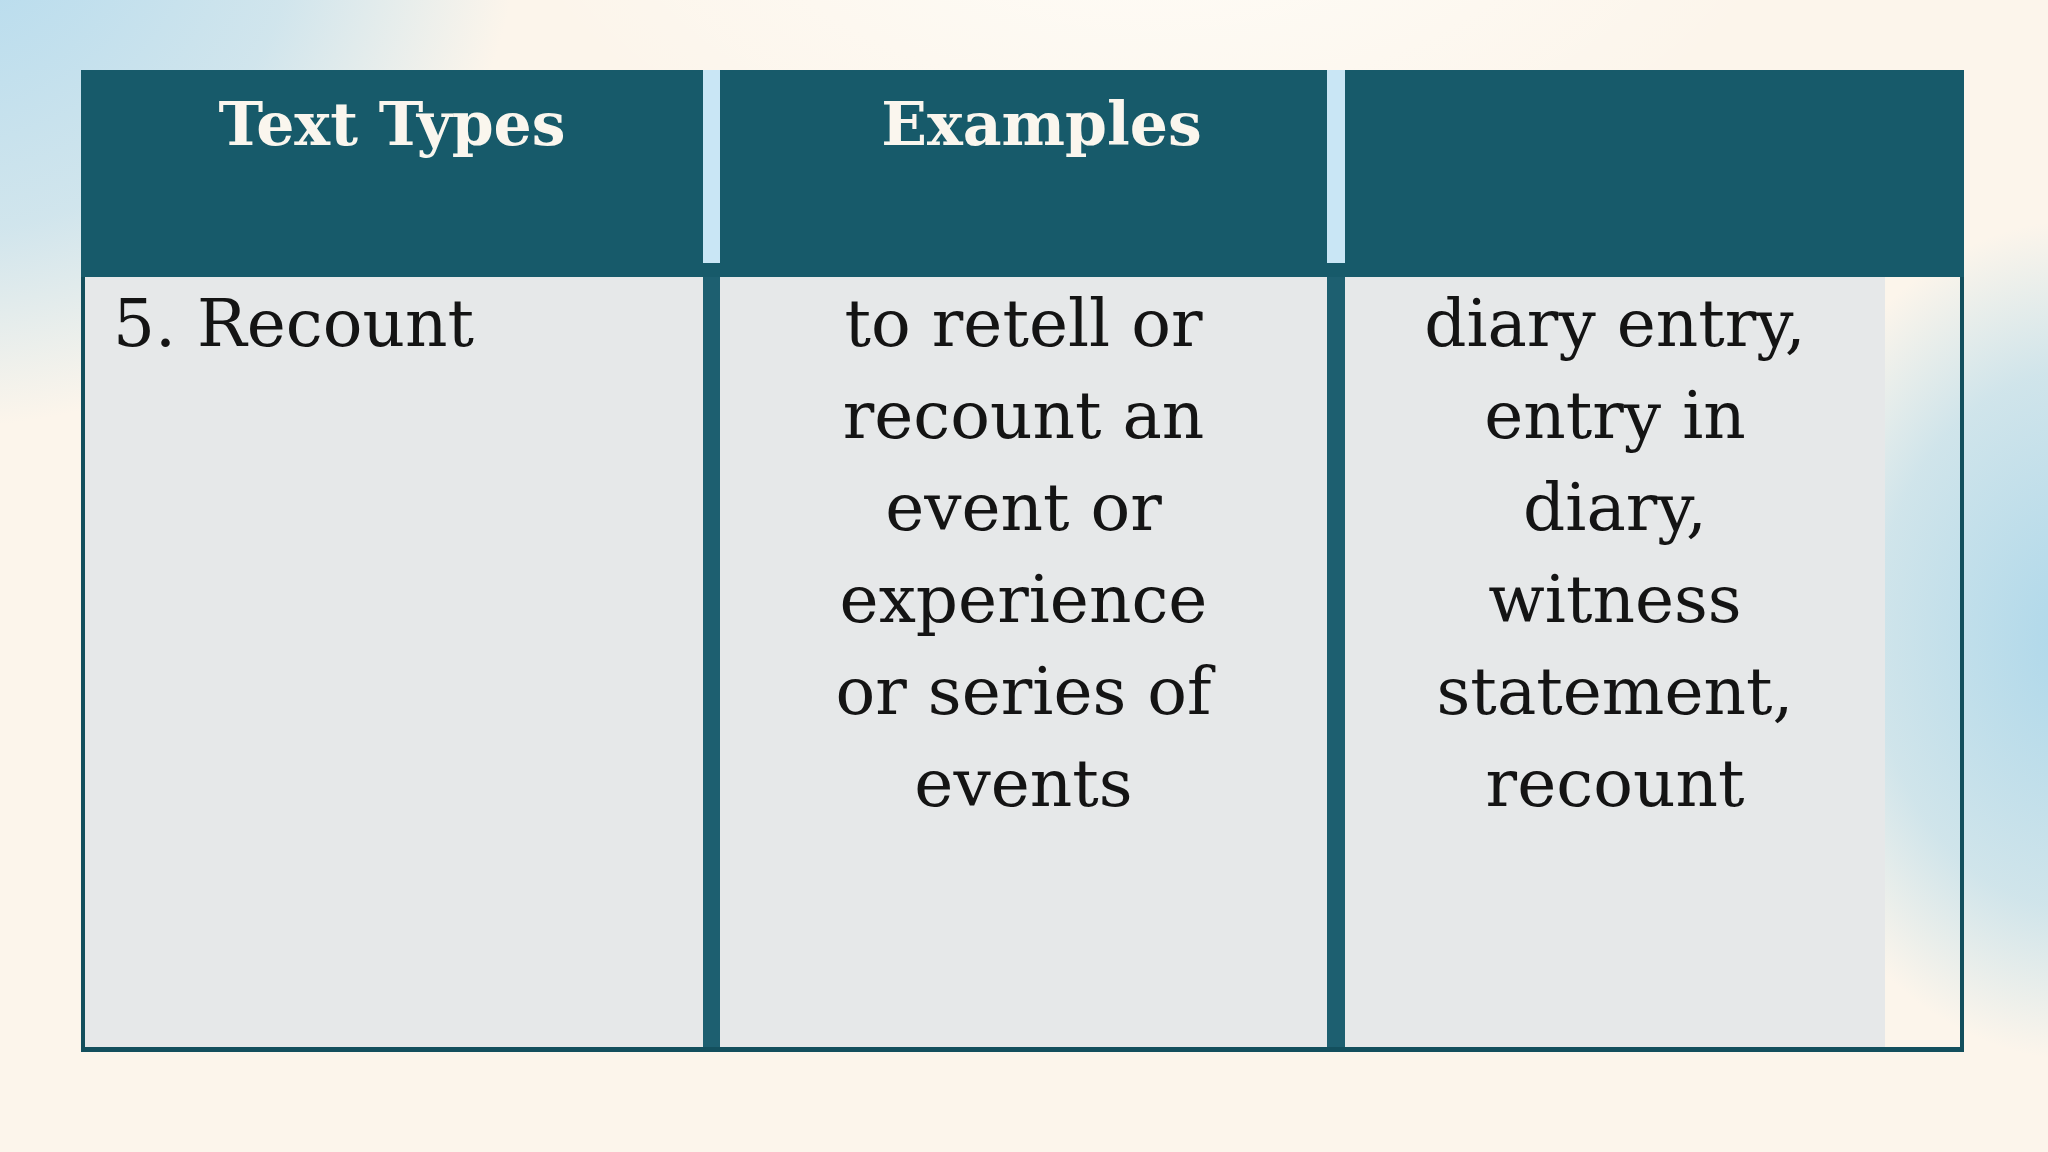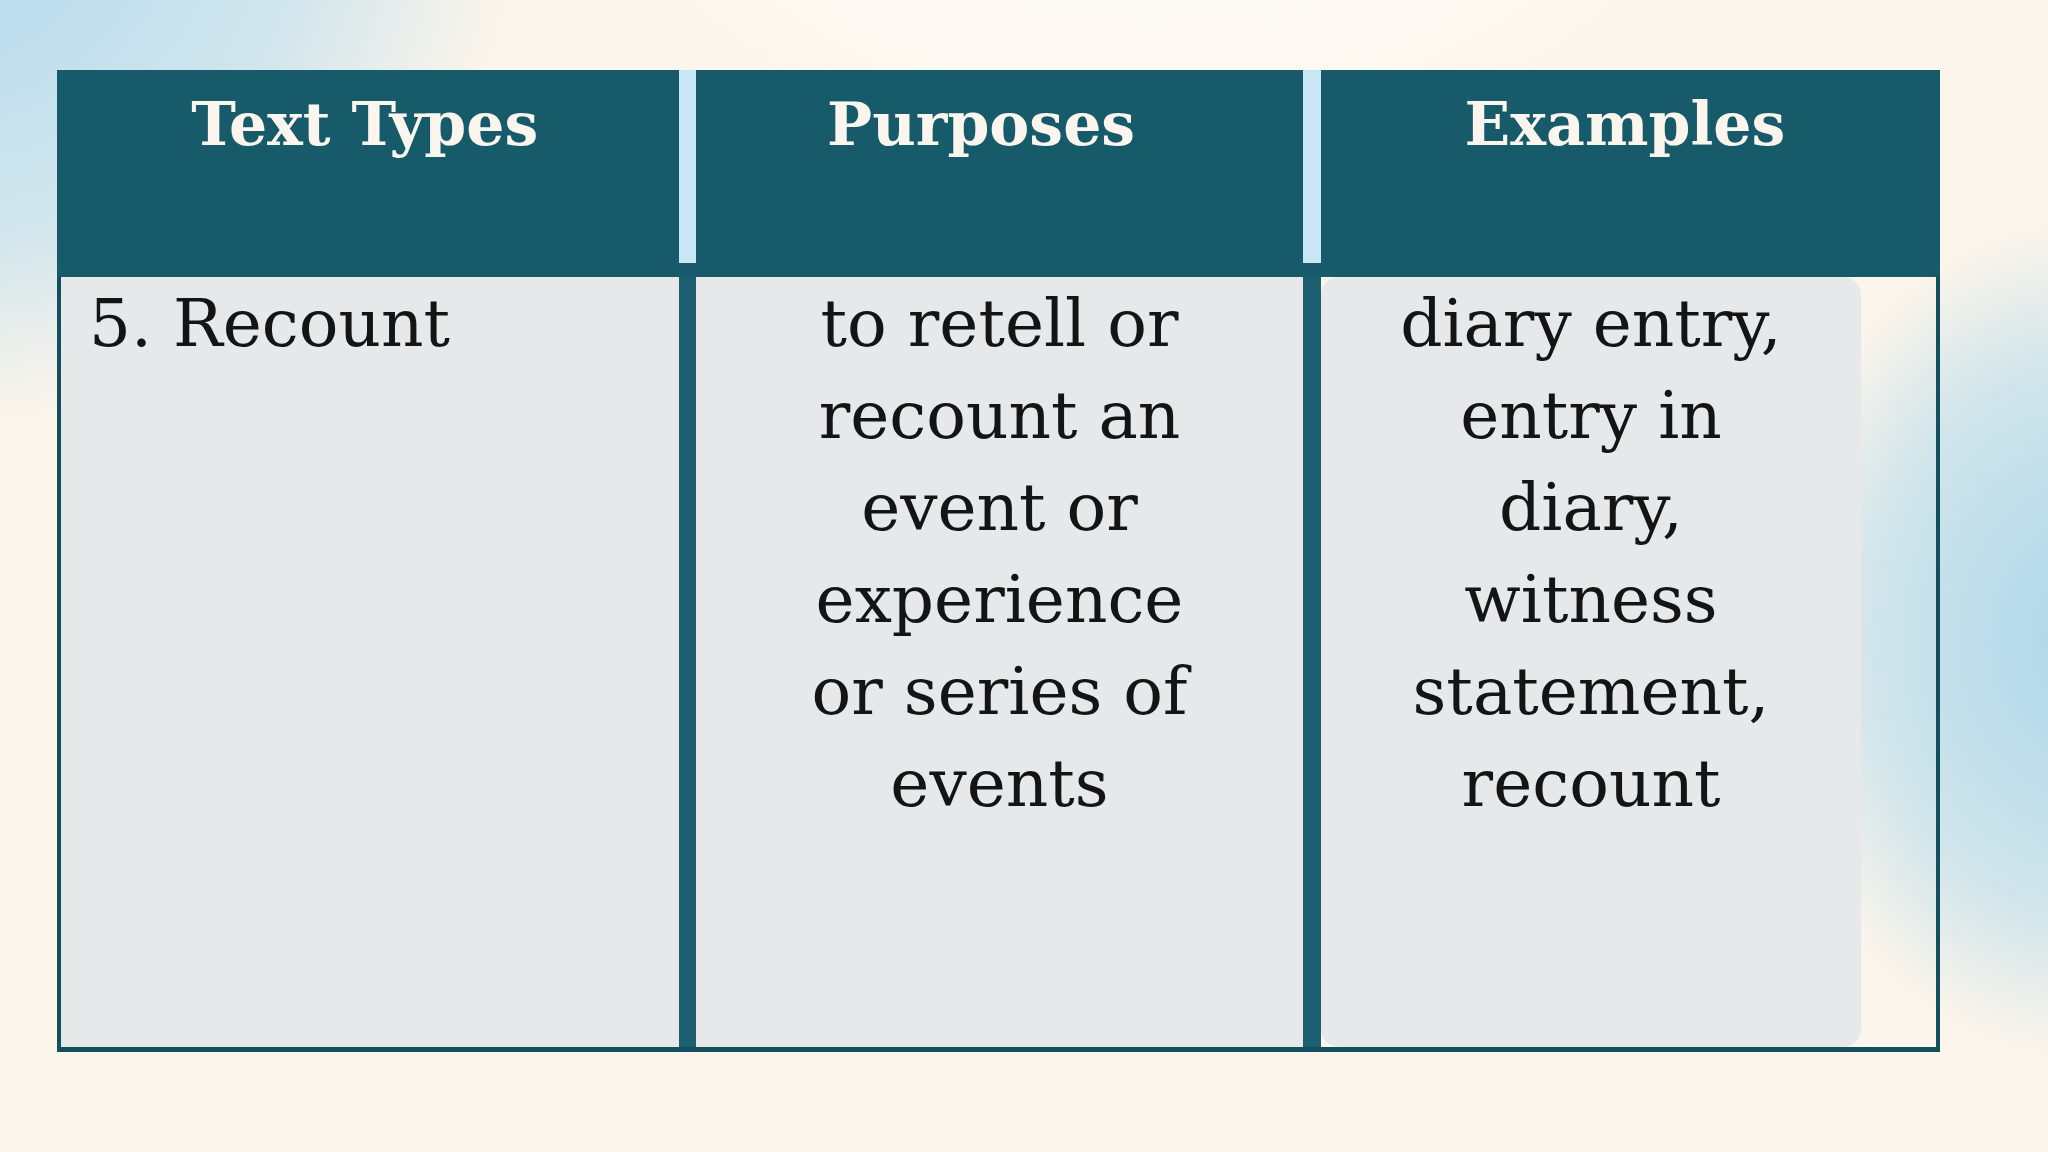--- a/index.html
+++ b/index.html
@@ -9,21 +9,21 @@
   }
   .stage{
     position:relative;width:2048px;height:1152px;
     background:
       radial-gradient(820px 720px at -70px -90px, rgba(173,216,238,0.95) 0%, rgba(173,216,238,0.55) 45%, rgba(173,216,238,0) 72%),
       radial-gradient(430px 560px at 2080px 640px, rgba(164,212,234,0.9) 0%, rgba(164,212,234,0.5) 48%, rgba(164,212,234,0) 75%),
       radial-gradient(1000px 520px at 1150px -120px, rgba(255,254,250,0.9) 0%, rgba(255,254,250,0) 65%),
       #FCF5EB;
   }
   .table{
-    position:absolute;left:57px;top:70px;width:1883px;height:982px;
+    position:absolute;left:81px;top:70px;width:1883px;height:982px;
   }
   
   .thead{
     position:relative;width:1883px;height:207px;background:#175A6A;
     display:flex;
   }
   .hcell{
     color:#FAF6EE;font-weight:bold;font-size:60px;line-height:76px;
     padding-top:16px;text-align:center;box-sizing:border-box;
   }
@@ -44,32 +44,31 @@
   }
   .vsep{background:#1D5F70;height:100%;}
   .vsep.v1{width:17px;}
   .vsep.v2{width:18px;}
   .bcell{
     background:#E6E8E9;height:100%;box-sizing:border-box;
     color:#141414;font-size:66px;line-height:92px;padding-top:1px;
   }
   .bcell.c1{width:618px;text-align:left;padding-left:28px;}
   .bcell.c2{width:607px;text-align:center;}
-  .bcell.c3{width:540px;text-align:center;border-radius:18px;}
+  .bcell.c3{width:540px;text-align:center;}
   .line{display:block;}
 </style>
 </head>
 <body>
 
 <div class="stage">
   <div class="table">
 
     <div class="thead">
       <div class="hcell c1">Text Types</div>
-      <div class="hcell c2">Purposes</div>
       <div class="hcell c3">Examples</div>
       <div class="hstrip s1"></div>
       <div class="hstrip s2"></div>
     </div>
 
     <div class="tbody">
       <div class="bcell c1">
         <span class="line">5. Recount</span>
       </div>
       <div class="vsep v1"></div>

